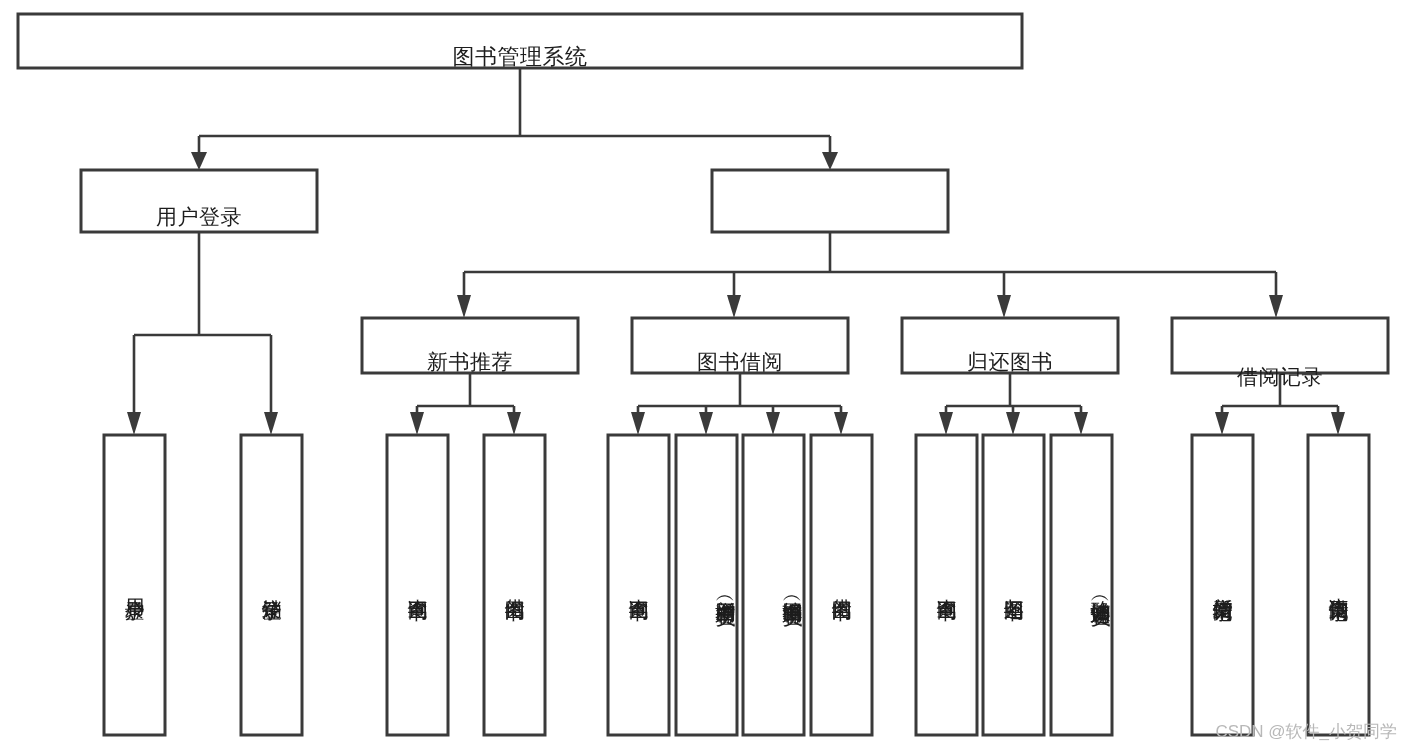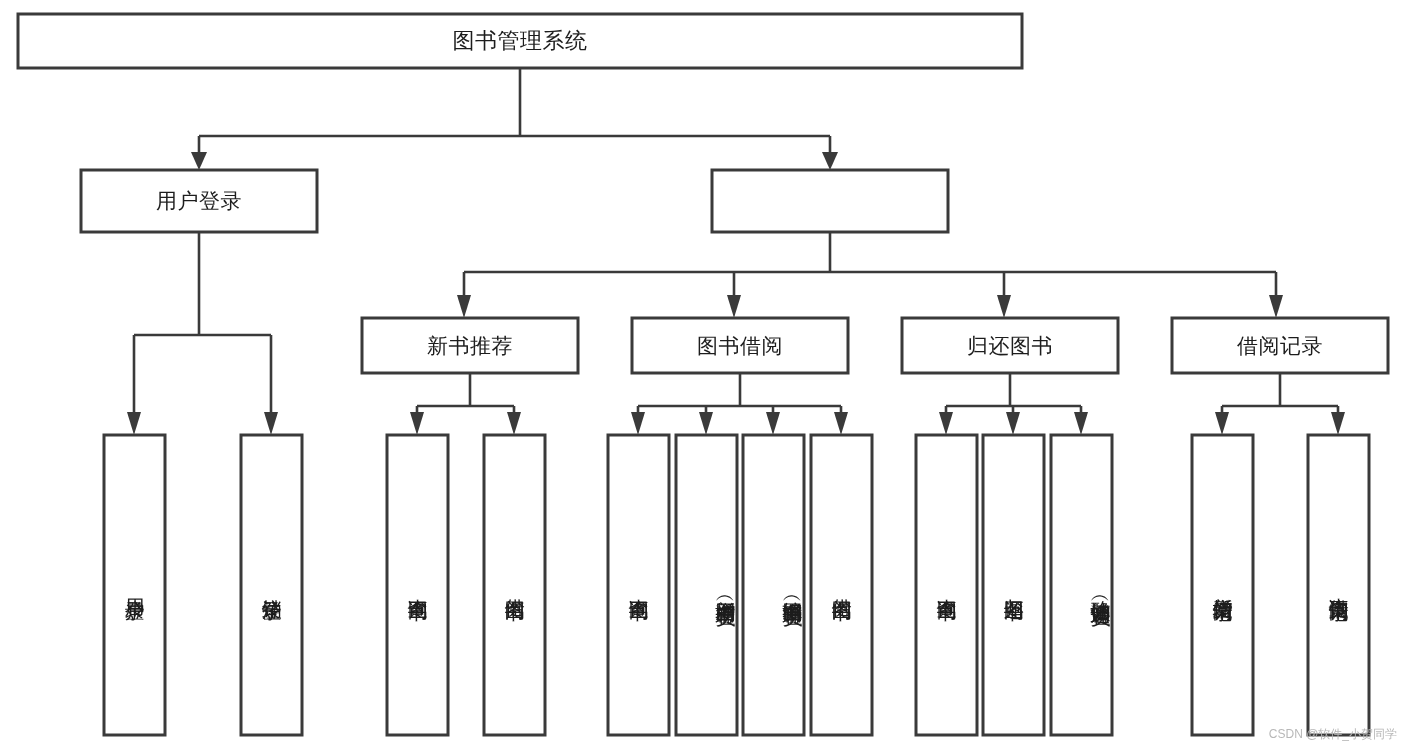--- a/index.html
+++ b/index.html
@@ -46,41 +46,42 @@
     position: absolute;
     display: flex;
     align-items: center;
     justify-content: center;
     color: #1d1d1d;
     font-size: 21px;
     line-height: 1.2;
     letter-spacing: 0.5px;
     white-space: nowrap;
     pointer-events: none;
+    margin-top: 16px;
   }
   .node-label-h.root-label { font-size: 22px; }
   
   .node-label-v {
     position: absolute;
     display: flex;
     align-items: center;
     justify-content: center;
     color: #1d1d1d;
     font-size: 20px;
     line-height: 1.18;
     writing-mode: vertical-rl;
     text-orientation: upright;
     letter-spacing: 1px;
     pointer-events: none;
   }
   .watermark {
     position: absolute;
     right: 8px;
     bottom: 4px;
-    font-size: 12px;
+    font-size: 17px;
     color: #b8b8b8;
     white-space: nowrap;
     pointer-events: none;
   }
 </style>
 </head>
 <body>
 
 <div id="diagram-root">
 
@@ -194,21 +195,21 @@
     <rect class="node-box" x="1308" y="435" width="61" height="300"></rect>
   </svg>
 
   <div class="node-label-h root-label" style="left:18px; top:14px; width:1004px; height:54px;">图书管理系统</div>
 
   <div class="node-label-h" style="left:81px; top:170px; width:236px; height:62px;">用户登录</div>
 
   <div class="node-label-h" style="left:362px; top:318px; width:216px; height:55px;">新书推荐</div>
   <div class="node-label-h" style="left:632px; top:318px; width:216px; height:55px;">图书借阅</div>
   <div class="node-label-h" style="left:902px; top:318px; width:216px; height:55px;">归还图书</div>
-  <div class="node-label-h" style="left:1172px; top:318px; width:216px; height:55px;">借阅记录</div>
+  <div class="node-label-h" style="left:1172px; top:334px; width:216px; height:55px;font-family:Liberation Serif, serif;">借阅记录</div>
 
   <div class="node-label-v" style="left:104px; top:435px; width:61px; height:300px;">用户登录</div>
   <div class="node-label-v" style="left:241px; top:435px; width:61px; height:300px;">注销登录</div>
 
   <div class="node-label-v" style="left:387px; top:435px; width:61px; height:300px;">查询图书</div>
   <div class="node-label-v" style="left:484px; top:435px; width:61px; height:300px;">借阅图书</div>
 
   <div class="node-label-v" style="left:608px; top:435px; width:61px; height:300px;">查询图书</div>
   <div class="node-label-v" style="left:676px; top:435px; width:61px; height:300px; align-items:flex-start; padding-top:8px; box-sizing:border-box;">新增图书（管理员）</div>
   <div class="node-label-v" style="left:743px; top:435px; width:61px; height:300px; align-items:flex-start; padding-top:8px; box-sizing:border-box;">编辑图书（管理员）</div>

